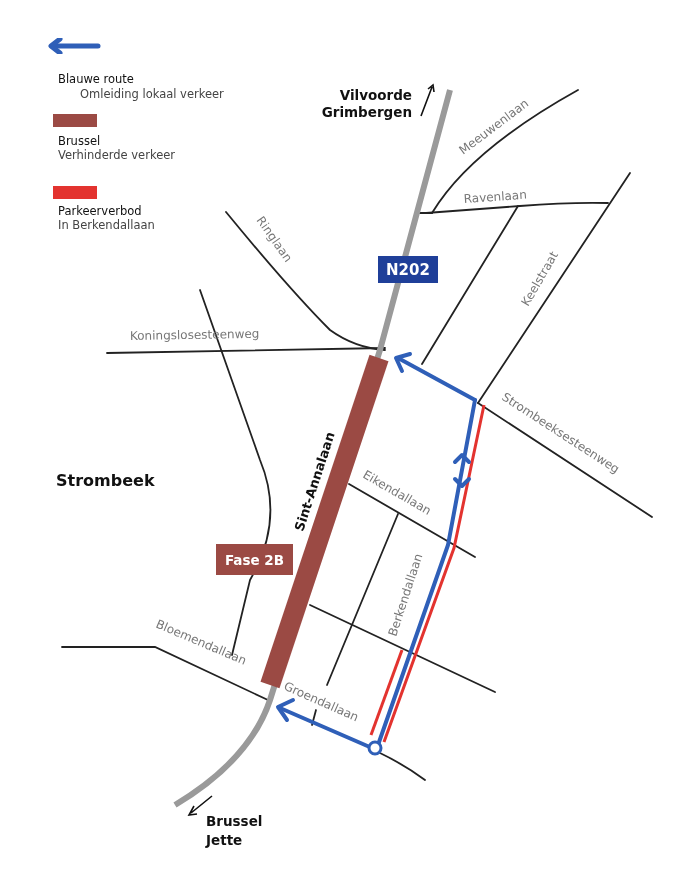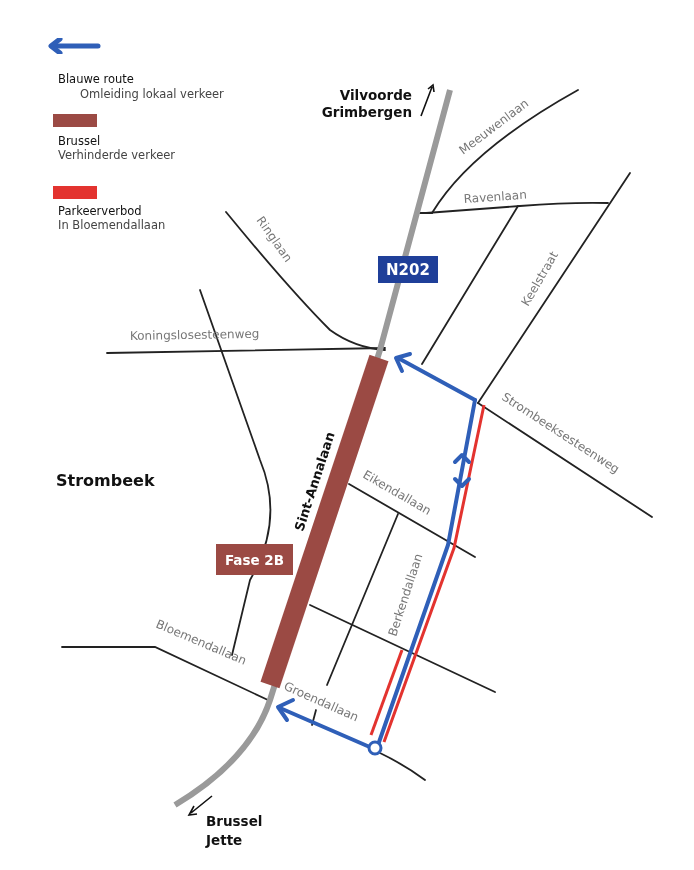--- a/index.html
+++ b/index.html
@@ -114,15 +114,15 @@
     <div class="legend-sub" style="position:absolute;top:49px;left:8px;margin-left:22px;">Omleiding lokaal verkeer</div>
   </div>
   <div class="legend-item" style="top:76px;">
     <div class="swatch" style="left:3px;top:0;background:#9b4a44;"></div>
     <div class="legend-title" style="position:absolute;top:20px;left:8px;">Brussel</div>
     <div class="legend-sub" style="position:absolute;top:34px;left:8px;">Verhinderde verkeer</div>
   </div>
   <div class="legend-item" style="top:148px;">
     <div class="swatch" style="left:3px;top:0;background:#e3332f;"></div>
     <div class="legend-title" style="position:absolute;top:18px;left:8px;">Parkeerverbod</div>
-    <div class="legend-sub" style="position:absolute;top:32px;left:8px;">In Bloemendallaan</div>
+    <div class="legend-sub" style="position:absolute;top:32px;left:8px;">In Berkendallaan</div>
   </div>
 </div>
 
 </body></html>

